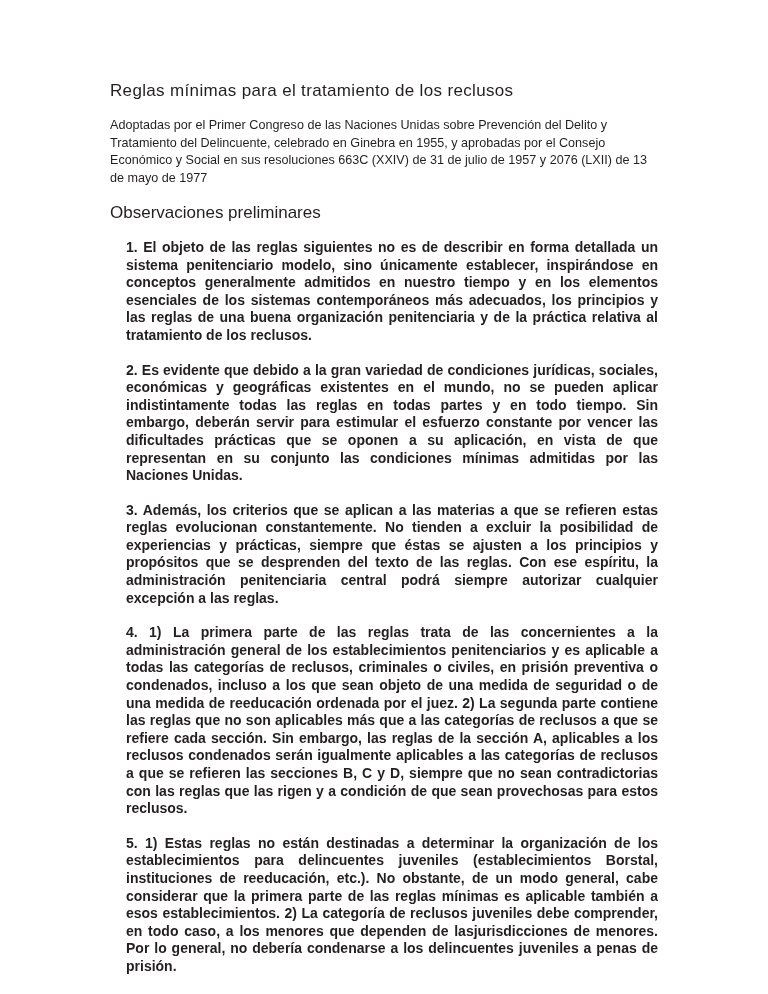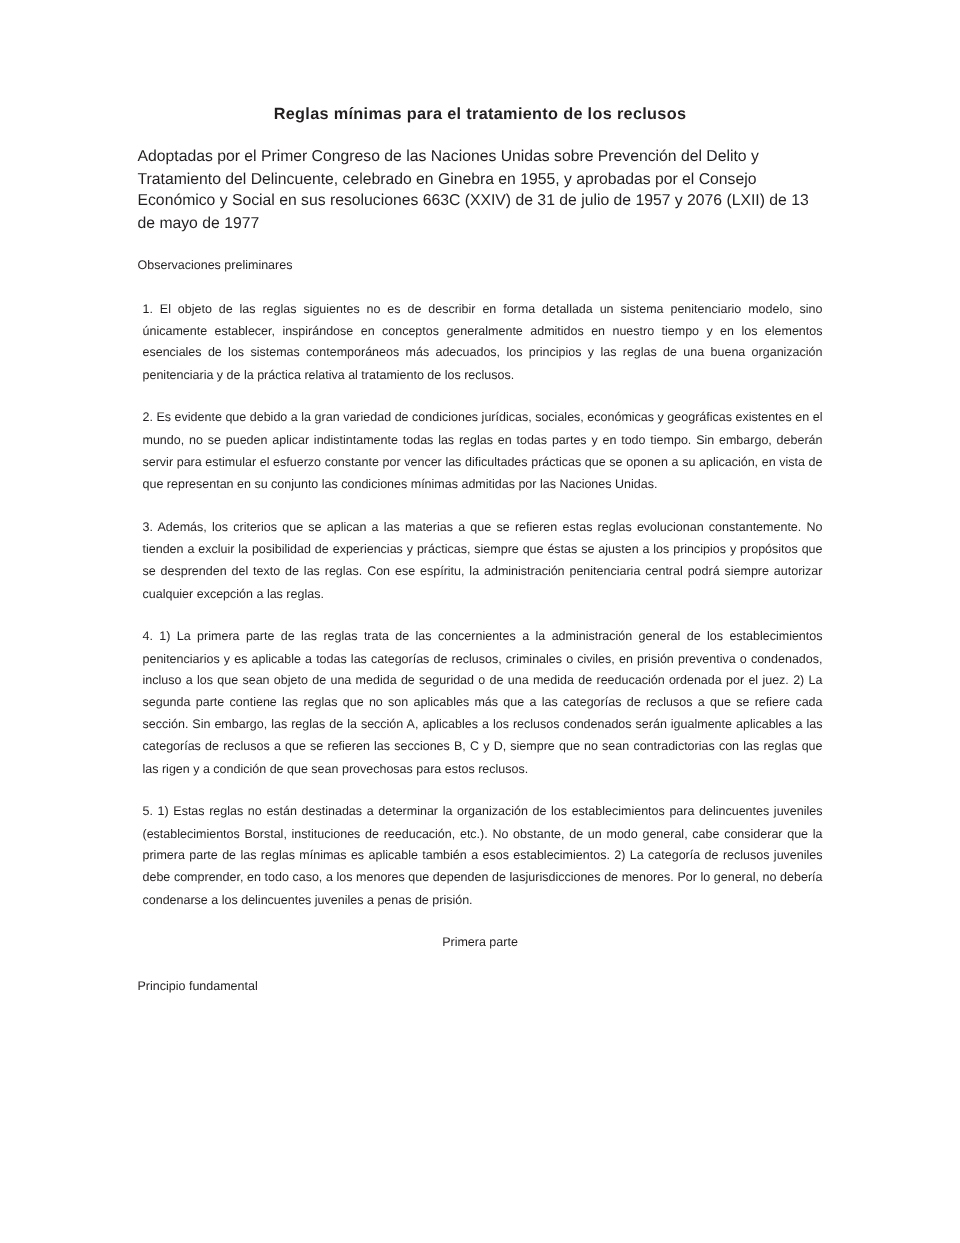--- a/index.html
+++ b/index.html
@@ -25,50 +25,50 @@
     background: #ffffff;
     overflow: hidden;
   }
   .content {
     position: absolute;
     left: 110px;
     top: 82px;
     width: 548px;
   }
   .doc-title {
-    font-size: 13px;
-    font-weight: bold;
-    text-align: center;
+    font-size: 17px;
+    font-weight: normal;
     line-height: 18px;
     margin: 0 0 17px 0;
     letter-spacing: 0.02em;
   }
   .doc-subtitle {
     font-size: 12.6px;
     font-weight: normal;
     text-align: left;
     line-height: 17.6px;
     margin: 0 0 17px 0;
   }
   .section-label {
-    font-size: 10px;
+    font-size: 17px;
     text-align: left;
     line-height: 17.6px;
     margin: 0 0 17px 0;
   }
   .section-label.centered {
     text-align: center;
   }
   .para {
-    font-size: 10px;
+    font-size: 14px;
     text-align: justify;
     text-justify: inter-word;
     line-height: 17.6px;
-    margin: 0 0 17px 4px;
+    margin: 0 0 17px 16px;
     hyphens: none;
+    font-weight: bold;
   }
   .para:last-child {
     margin-bottom: 0;
   }
 </style>
 </head>
 <body>
 
 <div class="page">
   <div class="content">

